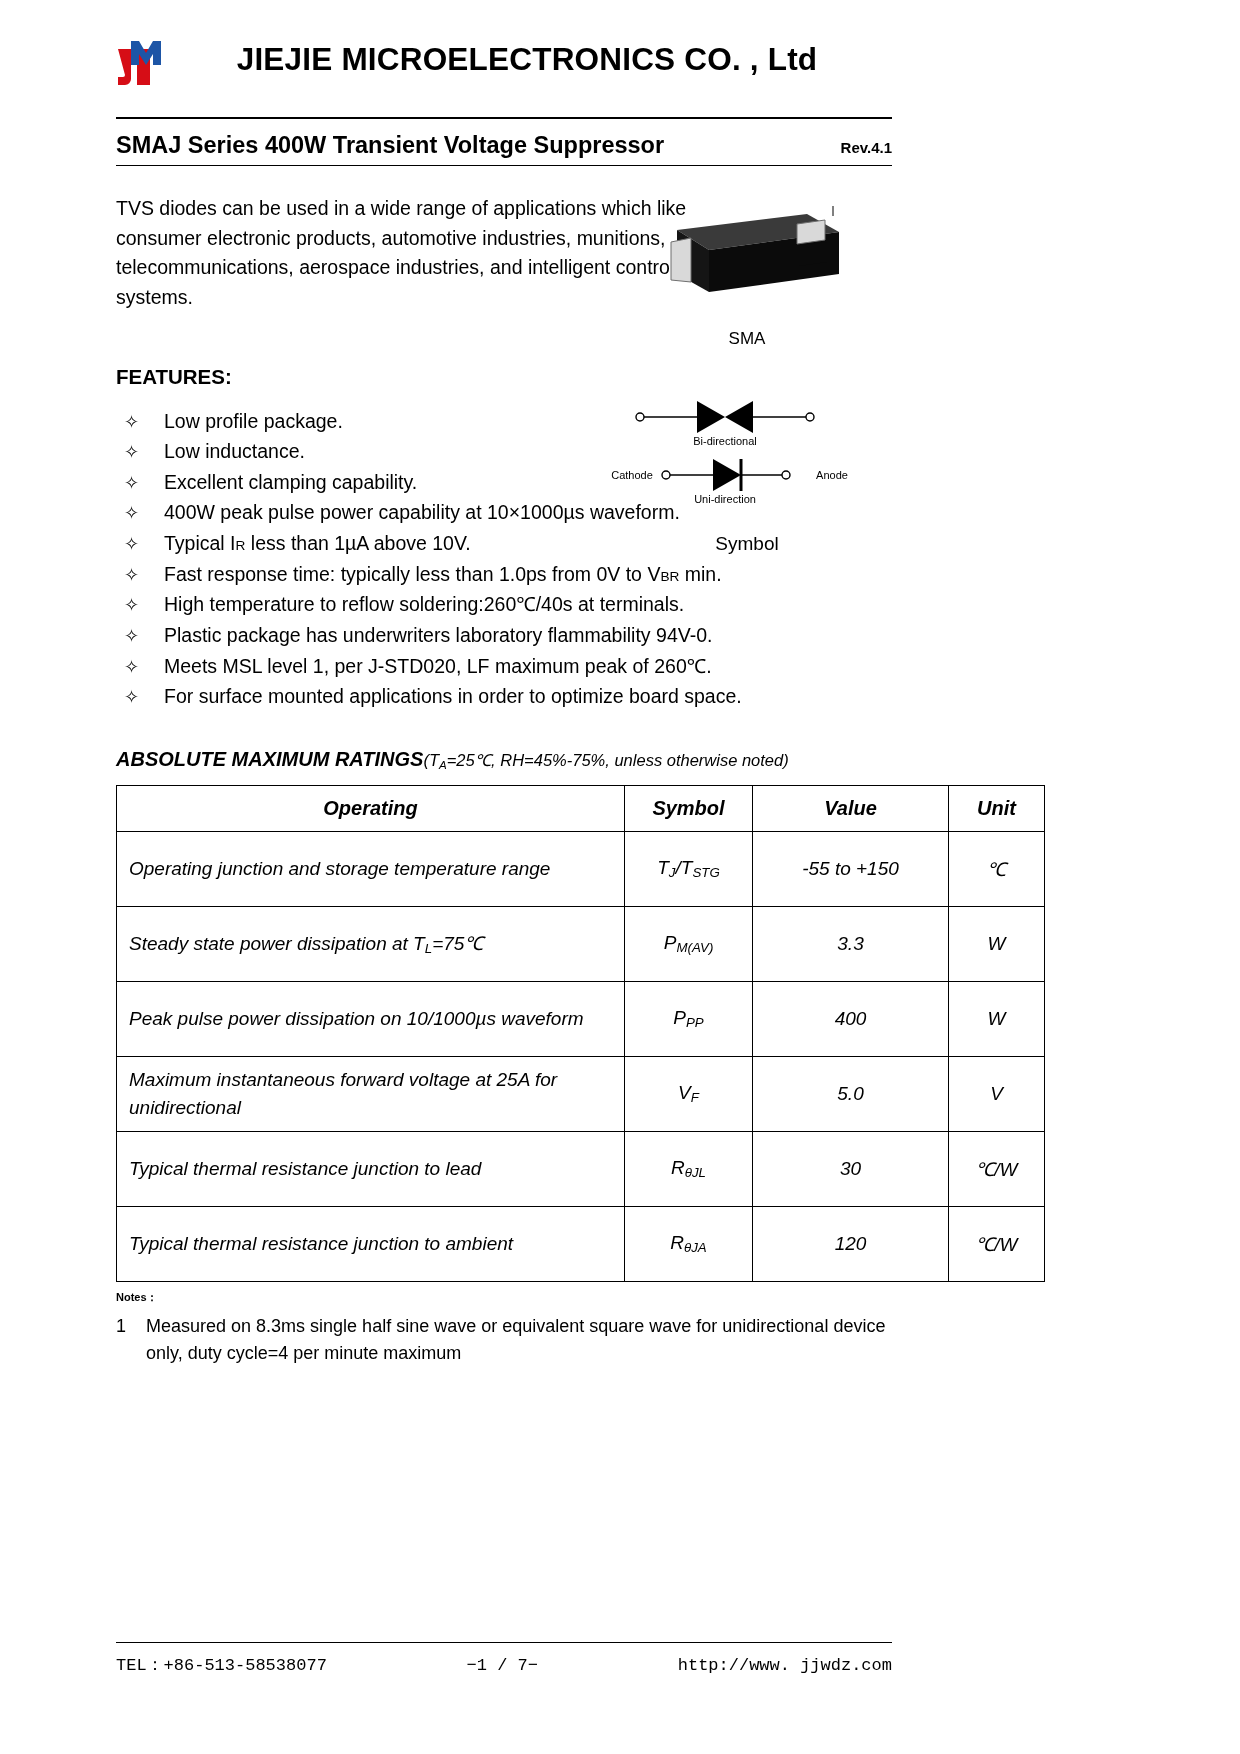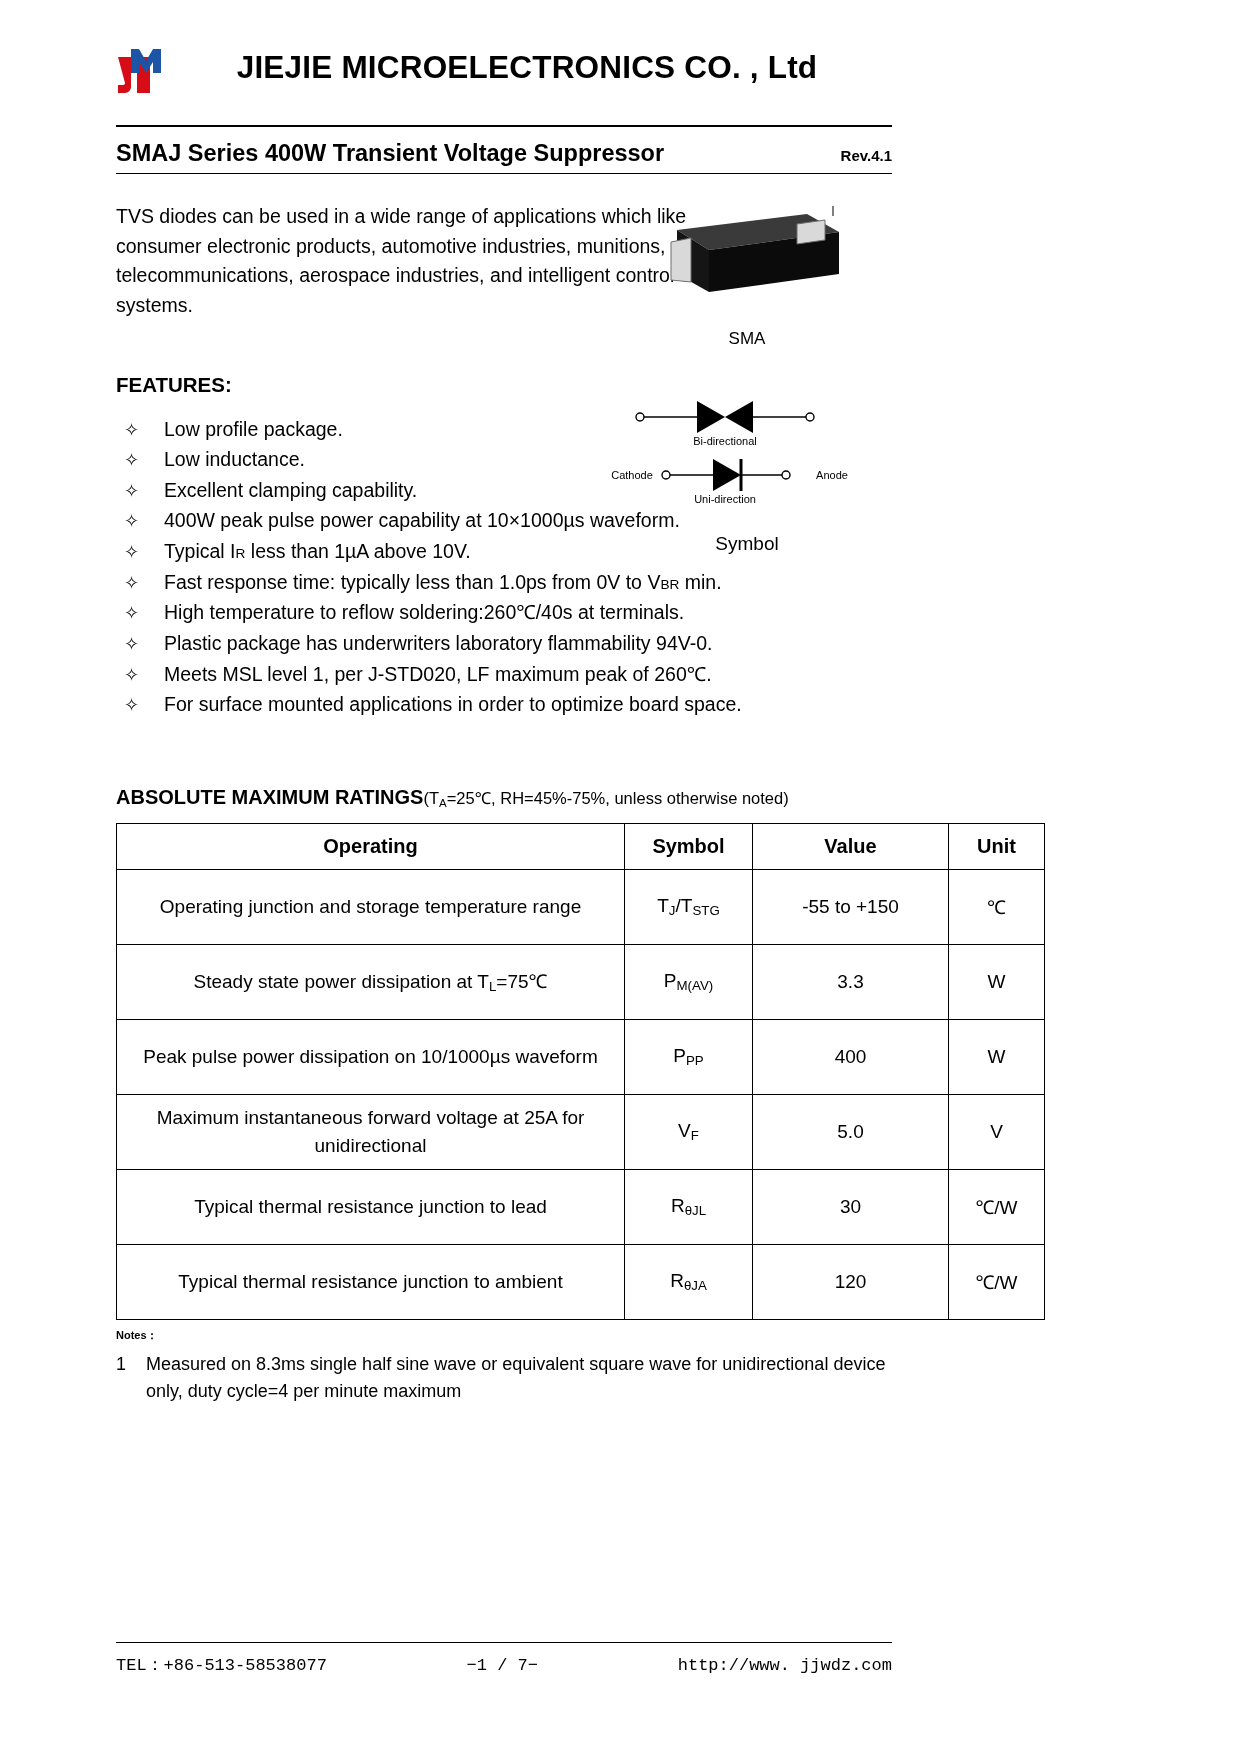--- a/index.html
+++ b/index.html
@@ -13,21 +13,21 @@
     font-family: "Liberation Sans", sans-serif;
     color: #000000;
     position: relative;
     overflow: hidden;
   }
   .page {
     position: relative;
     width: 1008px;
     height: 1754px;
     box-sizing: border-box;
-    padding: 12px 116px;
+    padding: 4px 116px;
   }
 
   
   .header {
     position: relative;
     height: 110px;
     display: flex;
     align-items: center;
   }
   .logo {
@@ -139,41 +139,40 @@
     font-size: 0.70em;
     vertical-align: -0.22em;
     letter-spacing: 0;
   }
   .smallcapsub {
     font-size: 0.70em;
     vertical-align: 0;
   }
 
   
-  #ratings-section { margin-top: 66px; }
+  #ratings-section { margin-top: 36px; font-style: italic; }
   .ratings-head {
     font-size: 20px;
     font-weight: bold;
   }
   .ratings-head .cond {
     font-weight: normal;
     font-size: 16.5px;
   }
   table.ratings {
     border-collapse: collapse;
     width: 100%;
     margin-top: 14px;
     table-layout: fixed;
   }
   table.ratings th, table.ratings td {
     border: 1.5px solid #000;
     padding: 9px 12px;
     font-size: 19px;
     vertical-align: middle;
-    text-align: center;
   }
   table.ratings th {
     font-weight: bold;
     text-align: center;
     font-size: 20px;
     padding: 11px 12px;
   }
   td.c { text-align: center; }
   td.p { text-align: left; line-height: 1.45; }
   .col-param  { width: 508px; }

